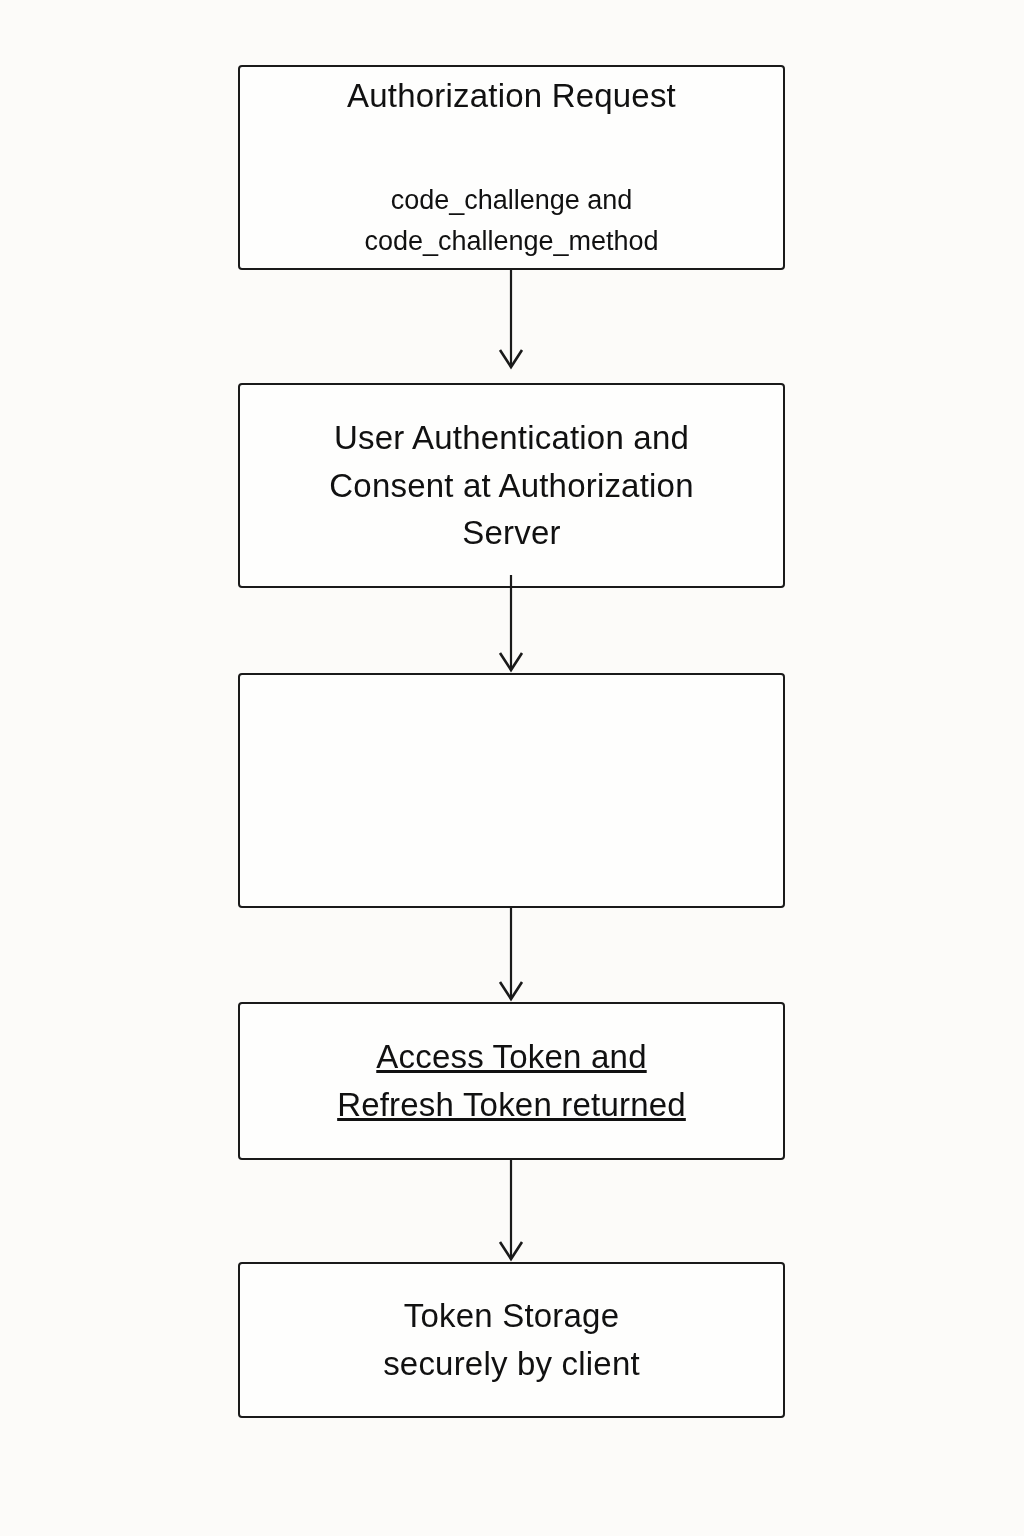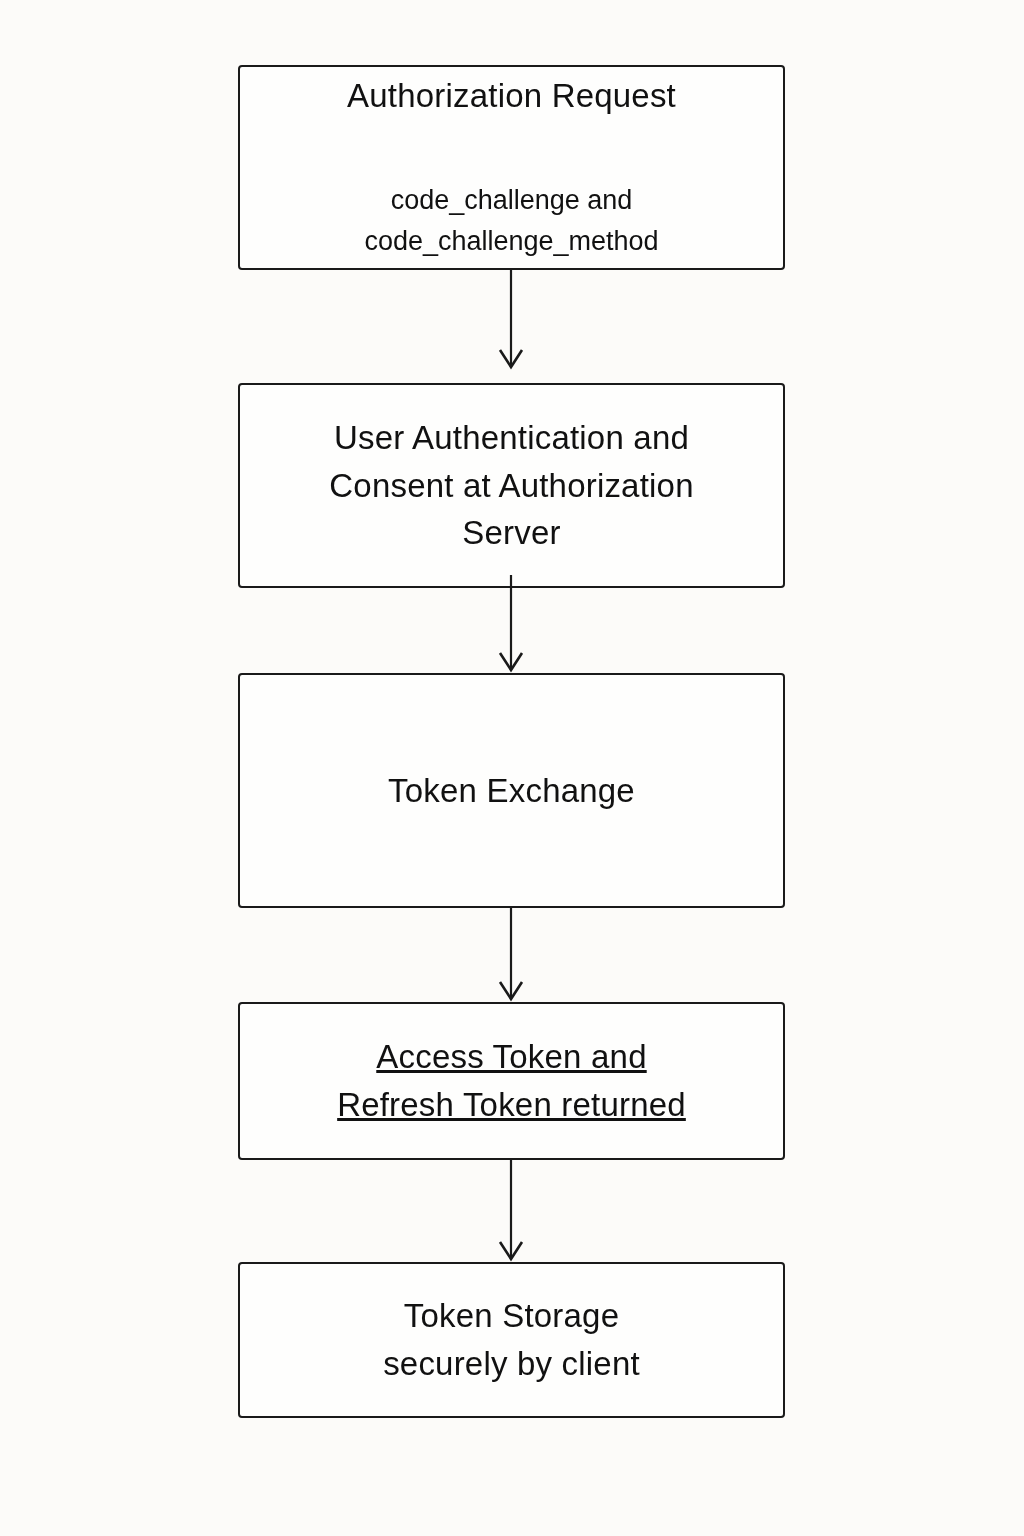--- a/index.html
+++ b/index.html
@@ -87,21 +87,20 @@
   </div>
 
   <div class="arrow" style="top:575px;">
     <svg width="30" height="98" viewBox="0 0 30 98">
       <line x1="15" y1="0" x2="15" y2="94" stroke-width="2.2"></line>
       <polyline points="4,78 15,95 26,78" stroke-width="2.6"></polyline>
     </svg>
   </div>
 
   <div class="node" style="top:673px; height:235px;">
-    <div class="node-title">Token Exchange</div>
   </div>
 
   <div class="arrow" style="top:908px;">
     <svg width="30" height="94" viewBox="0 0 30 94">
       <line x1="15" y1="0" x2="15" y2="90" stroke-width="2.2"></line>
       <polyline points="4,74 15,91 26,74" stroke-width="2.6"></polyline>
     </svg>
   </div>
 
   <div class="node" style="top:1002px; height:158px;text-decoration:underline;">

